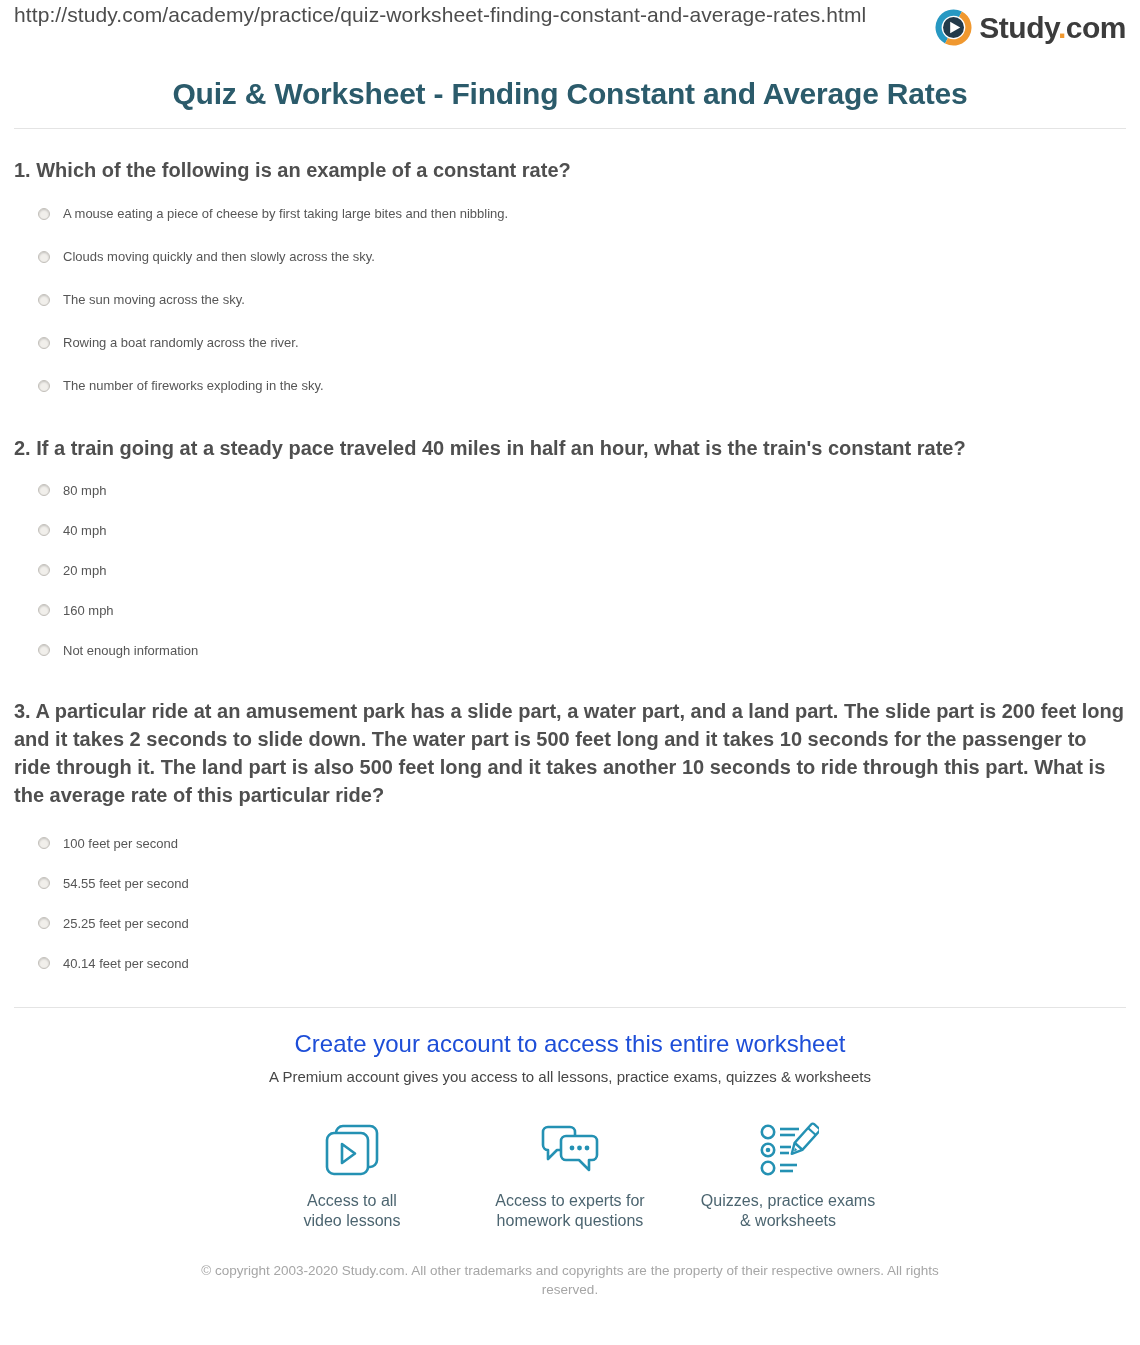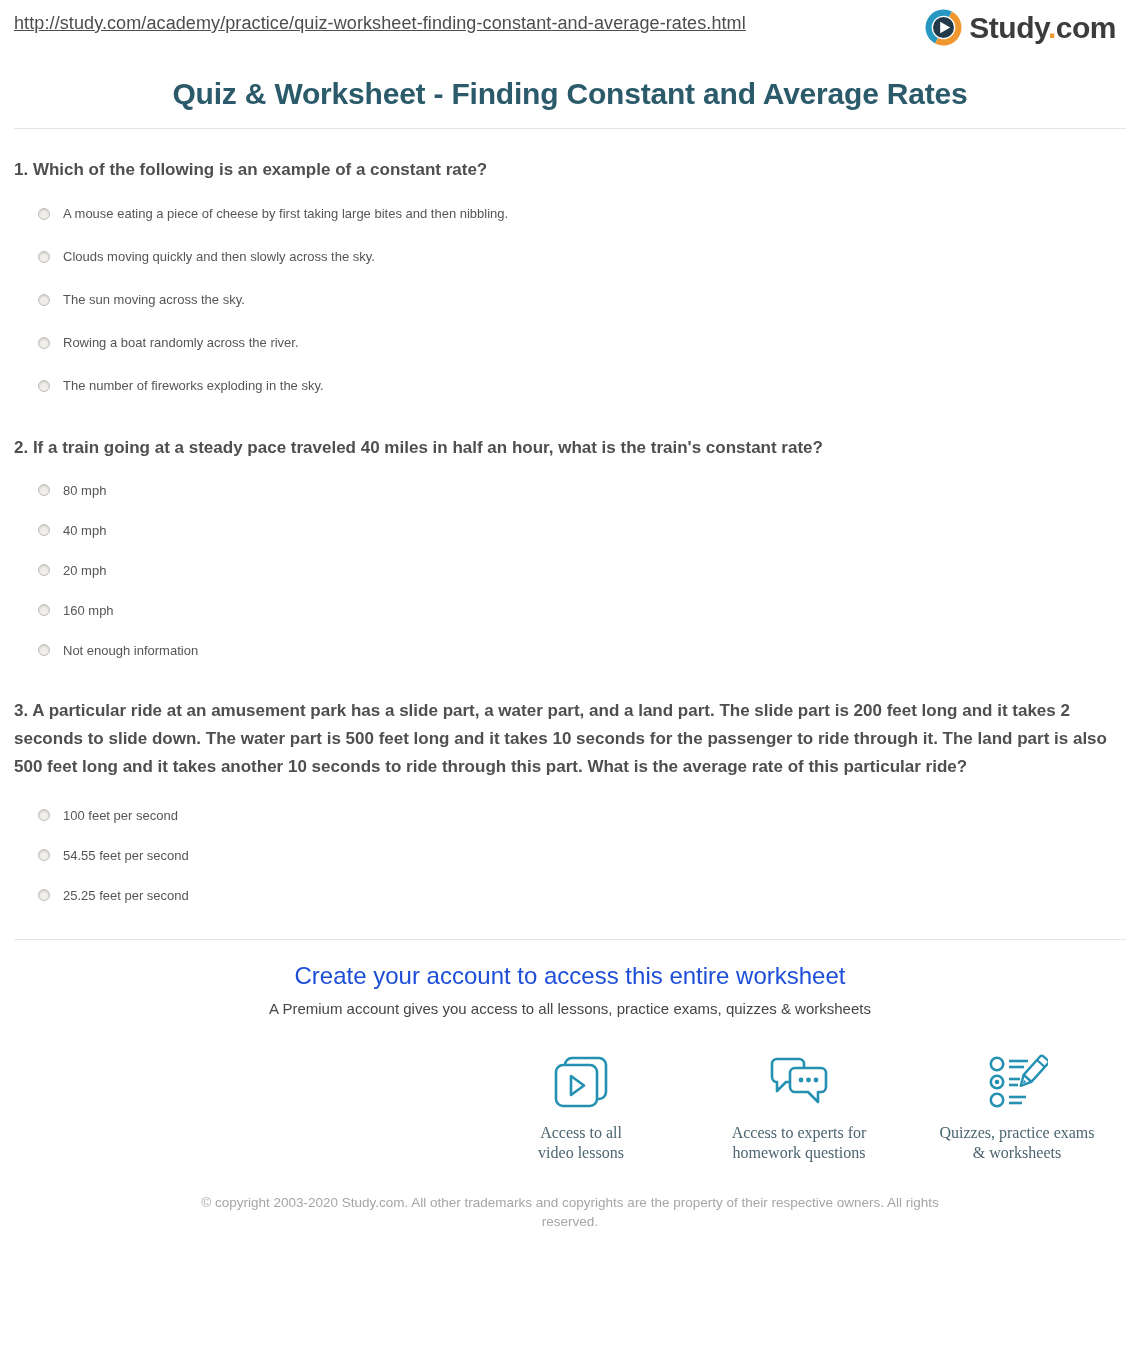--- a/index.html
+++ b/index.html
@@ -8,48 +8,48 @@
     width: 1140px; height: 1345px;
     background: #ffffff;
     font-family: "Liberation Sans", sans-serif;
     color: #4f4f4f;
     overflow: hidden;
   }
   .page { width: 1140px; padding: 0 14px; position: relative; }
 
   
   .header { position: relative; height: 58px; }
-  .url { padding-top: 13px; font-size: 18px; color: #4d4d4d; letter-spacing: 0.1px; text-decoration: underline; }
-  .logo { position: absolute; top: 9px; right: 10px; display: flex; align-items: center; gap: 7px; cursor: pointer; }
+  .url { padding-top: 3px; font-size: 21px; color: #4d4d4d; letter-spacing: 0.1px; }
+  .logo { position: absolute; top: 9px; right: 0; display: flex; align-items: center; gap: 7px; cursor: pointer; }
   .logo-text { font-size: 30px; font-weight: bold; color: #3c3c3c; letter-spacing: -0.5px; line-height: 1; }
   .logo-dot { color: #f0982f; }
 
   
   .title { margin: 19px 0 0 0; font-size: 30px; font-weight: bold; color: #2b5b6b; letter-spacing: -0.2px; text-align: center; }
   .divider { border: none; border-top: 1px solid #e4e4e4; margin: 17px 0 0 0; }
 
   
   .question { margin-top: 27px; }
-  .q-text { margin: 0; font-size: 17px; font-weight: bold; color: #4f4f4f; line-height: 28px; }
+  .q-text { margin: 0; font-size: 20px; font-weight: bold; color: #4f4f4f; line-height: 28px; }
   .options { margin-top: 8px; }
   .option { display: flex; align-items: center; padding-left: 24px; height: 43px; }
   .radio {
     flex: 0 0 auto;
     width: 12px; height: 12px; border-radius: 50%;
     background: #f1efeb; border: 1px solid #c2bfba;
     box-shadow: inset 0 1px 2px rgba(0,0,0,0.18);
     margin-right: 13px; cursor: pointer;
   }
   .opt-label { font-size: 13px; color: #565656; cursor: pointer; }
 
   
   .cta { text-align: center; }
   .cta-heading { margin: 22px 0 0 0; font-size: 24px; font-weight: normal; color: #1d4ed8; }
   .cta-sub { margin: 10px 0 0 0; font-size: 15px; color: #464646; }
-  .features { display: flex; justify-content: flex-end; margin-top: 32px; font-family: Liberation Serif, serif; }
+  .features { display: flex; justify-content: center; margin-top: 32px; }
   .feature { width: 218px; display: flex; flex-direction: column; align-items: center; }
   .feature-icon { height: 62px; display: flex; align-items: flex-end; justify-content: center; }
   .feature-label { margin-top: 12px; font-size: 16px; color: #4c6570; line-height: 20px; text-align: center; }
 
   .copyright {
     margin: 30px auto 0 auto; max-width: 740px;
     font-size: 13.5px; color: #a6a6a6; line-height: 19px;
   }
   svg { display: block; }
 </style>
@@ -137,20 +137,24 @@
         <span class="radio"></span>
         <span class="opt-label">100 feet per second</span>
       </div>
       <div class="option" style="height:40px">
         <span class="radio"></span>
         <span class="opt-label">54.55 feet per second</span>
       </div>
       <div class="option" style="height:40px">
         <span class="radio"></span>
         <span class="opt-label">25.25 feet per second</span>
+      </div>
+      <div class="option" style="height:40px">
+        <span class="radio"></span>
+        <span class="opt-label">40.14 feet per second</span>
       </div>
     </div>
   </div>
 
   <hr class="divider" style="margin-top:24px">
 
   <div class="cta">
     <h2 class="cta-heading">Create your account to access this entire worksheet</h2>
     <p class="cta-sub">A Premium account gives you access to all lessons, practice exams, quizzes &amp; worksheets</p>
 

